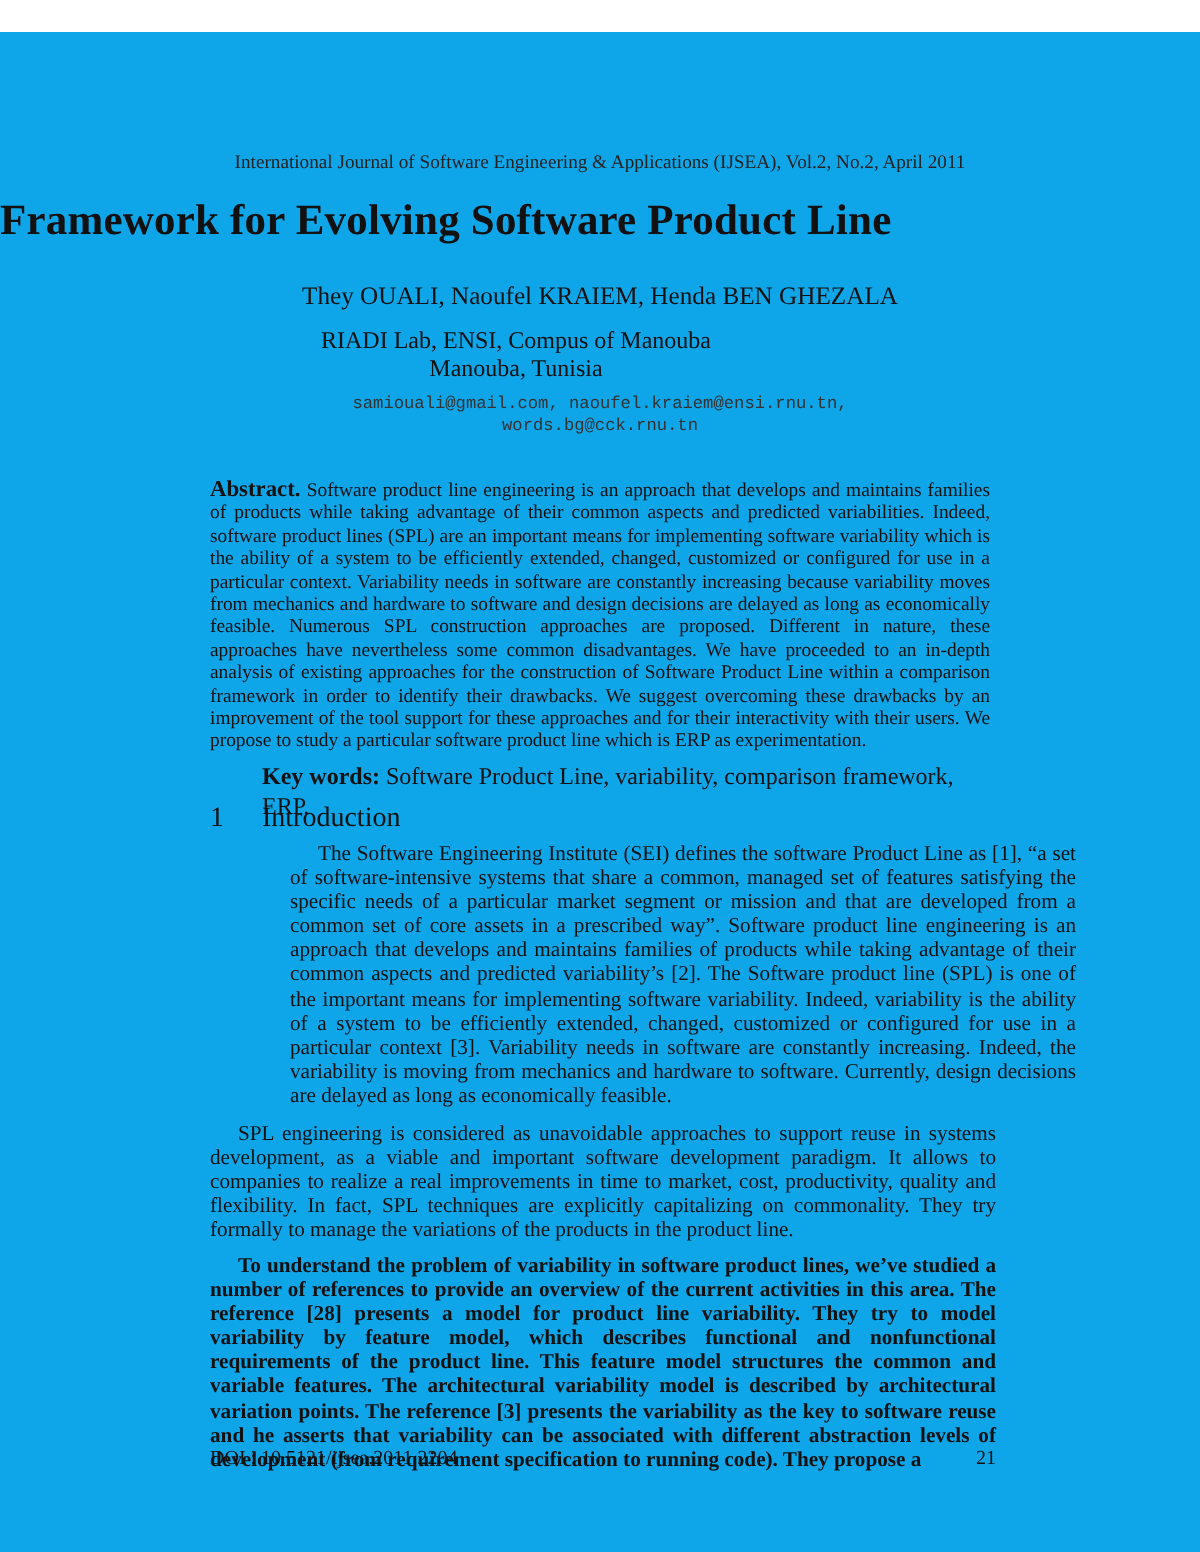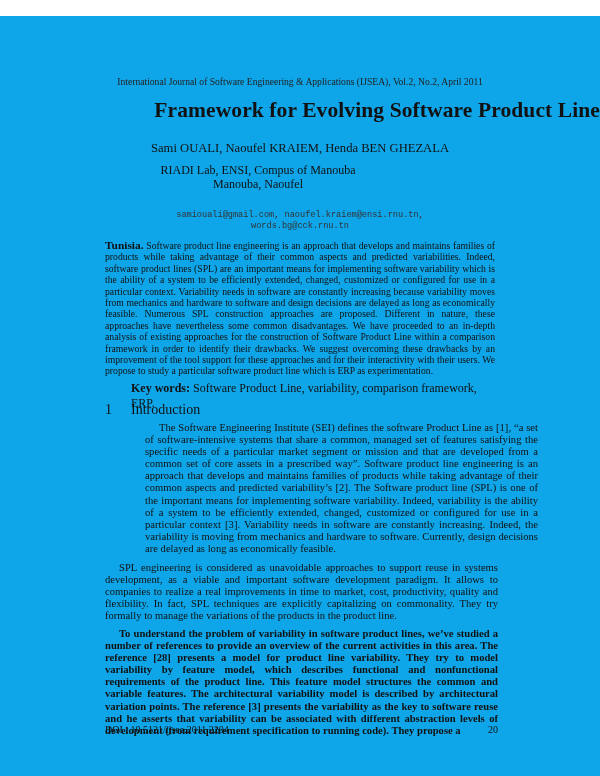--- a/index.html
+++ b/index.html
@@ -1,22 +1,22 @@
 <!DOCTYPE html>
 <html><head>
 <meta charset="utf-8">
 <style>
   html, body { margin: 0; padding: 0; background: #ffffff; }
   body { width: 600px; height: 776px; position: relative; overflow: hidden; color: #111; font-family: "Liberation Serif", serif; }
   .page { position: absolute; left: 0; top: 16px; width: 600px; height: 776px; background: #0ea5e9; }
   .running-header { position: absolute; top: 60px; left: 0; width: 600px; text-align: center; font-size: 9.6px; color: #222; }
-  .title { position: absolute; top: 82px; left: 0; width: 600px; text-align: right; font-size: 21.5px; font-weight: bold; letter-spacing: 0.1px; }
+  .title { position: absolute; top: 82px; left: 0; width: 600px; text-align: left; font-size: 21.5px; font-weight: bold; letter-spacing: 0.1px; }
   .authors { position: absolute; top: 125px; left: 0; width: 600px; text-align: center; font-size: 12.6px; }
   .affil { position: absolute; top: 147px; left: 0; width: 516px; text-align: center; font-size: 12px; line-height: 14px; }
-  .emails { position: absolute; top: 181px; left: 0; width: 600px; text-align: center; font-family: "Liberation Mono", monospace; font-size: 8.6px; line-height: 11px; color: #333; margin-top: 13px; }
+  .emails { position: absolute; top: 181px; left: 0; width: 600px; text-align: center; font-family: "Liberation Mono", monospace; font-size: 8.6px; line-height: 11px; color: #333; }
   .abstract { position: absolute; top: 224px; left: 105px; width: 390px; font-size: 9.7px; line-height: 11.4px; text-align: justify; }
   .abstract .lbl { font-style: normal; font-weight: bold; font-size: 11.4px; }
   .abstract .txt { }
   .keywords { position: absolute; top: 365px; left: 131px; width: 370px; font-size: 12px; }
   .keywords .lbl { font-weight: bold; }
   .section { position: absolute; top: 386px; left: 105px; font-size: 14px; font-weight: normal; }
   .section .num { display: inline-block; width: 26px; }
   .body { position: absolute; left: 105px; width: 393px; font-size: 10.6px; line-height: 12.1px; text-align: justify; }
   .body p { margin: 0; text-indent: 14px; }
   .p1 { top: 406px; margin-left: 40px; }
@@ -25,34 +25,34 @@
   .footer { position: absolute; top: 708px; left: 105px; width: 393px; font-size: 10px; display: flex; justify-content: space-between; }
 </style>
 </head>
 <body>
 
 <div class="page">
   <div class="running-header">International Journal of Software Engineering &amp; Applications (IJSEA), Vol.2, No.2, April 2011</div>
 
   <div class="title">Framework for Evolving Software Product Line</div>
 
-  <div class="authors">Sami OUALI, Naoufel KRAIEM, Henda BEN GHEZALA</div>
+  <div class="authors">They OUALI, Naoufel KRAIEM, Henda BEN GHEZALA</div>
 
   <div class="affil">
     <div>RIADI Lab, ENSI, Compus of Manouba</div>
-    <div>Manouba, Naoufel</div>
+    <div>Manouba, Tunisia</div>
   </div>
 
   <div class="emails">
     <div>samiouali@gmail.com, naoufel.kraiem@ensi.rnu.tn,</div>
     <div>words.bg@cck.rnu.tn</div>
   </div>
 
   <div class="abstract">
-    <span class="lbl">Tunisia.</span>
+    <span class="lbl">Abstract.</span>
     <span class="txt">Software product line engineering is an approach that develops and maintains families of products while taking advantage of their common aspects and predicted variabilities. Indeed, software product lines (SPL) are an important means for implementing software variability which is the ability of a system to be efficiently extended, changed, customized or configured for use in a particular context. Variability needs in software are constantly increasing because variability moves from mechanics and hardware to software and design decisions are delayed as long as economically feasible. Numerous SPL construction approaches are proposed. Different in nature, these approaches have nevertheless some common disadvantages. We have proceeded to an in-depth analysis of existing approaches for the construction of Software Product Line within a comparison framework in order to identify their drawbacks. We suggest overcoming these drawbacks by an improvement of the tool support for these approaches and for their interactivity with their users. We propose to study a particular software product line which is ERP as experimentation.</span>
   </div>
 
   <div class="keywords">
     <span class="lbl">Key words:</span>
     <span>Software Product Line, variability, comparison framework, ERP.</span>
   </div>
 
   <div class="section">
     <span class="num">1</span><span>Introduction</span>
@@ -63,15 +63,15 @@
   </div>
   <div class="body p2">
     <p>SPL engineering is considered as unavoidable approaches to support reuse in systems development, as a viable and important software development paradigm. It allows to companies to realize a real improvements in time to market, cost, productivity, quality and flexibility. In fact, SPL techniques are explicitly capitalizing on commonality. They try formally to manage the variations of the products in the product line.</p>
   </div>
   <div class="body p3">
     <p>To understand the problem of variability in software product lines, we’ve studied a number of references to provide an overview of the current activities in this area. The reference [28] presents a model for product line variability. They try to model variability by feature model, which describes functional and nonfunctional requirements of the product line. This feature model structures the common and variable features. The architectural variability model is described by architectural variation points. The reference [3] presents the variability as the key to software reuse and he asserts that variability can be associated with different abstraction levels of development (from requirement specification to running code). They propose a</p>
   </div>
 
   <div class="footer">
     <span>DOI : 10.5121/ijsea.2011.2204</span>
-    <span>20</span>
+    <span>21</span>
   </div>
 </div>
 
 </body></html>

